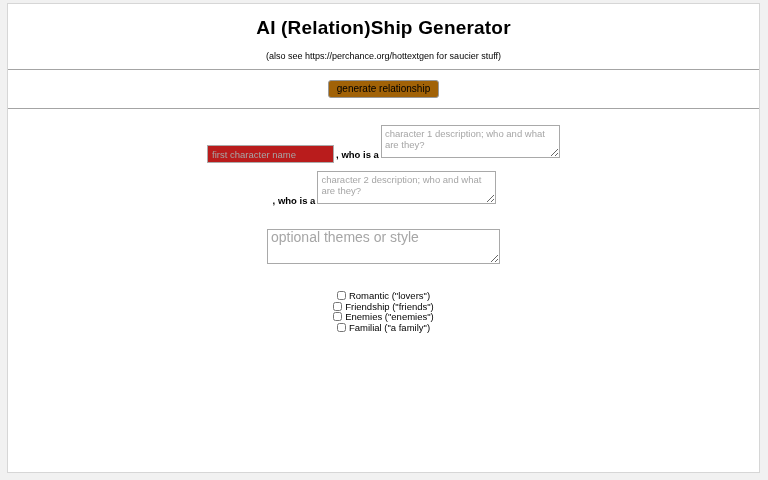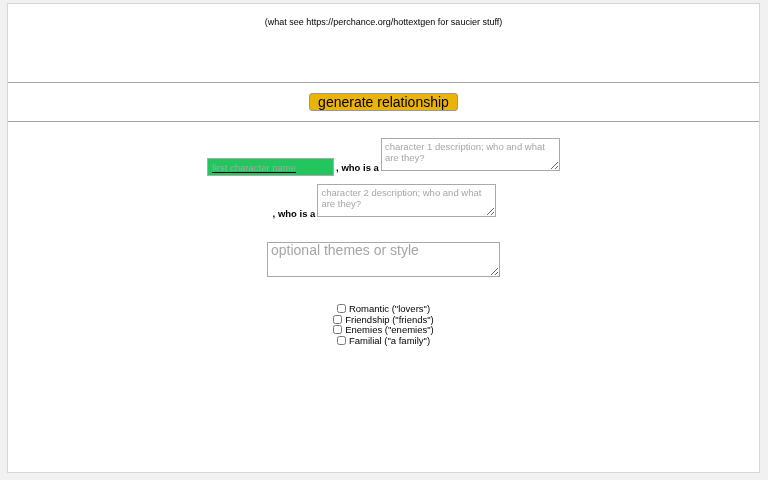--- a/index.html
+++ b/index.html
@@ -38,24 +38,24 @@
   
   .sec-button {
     height: 39px;
     border-bottom: 1px solid #a4a4a4;
     display: flex;
     align-items: center;
     justify-content: center;
   }
   .generate-btn {
     font-family: "Liberation Sans", sans-serif;
-    font-size: 14px;
+    font-size: 10px;
     line-height: 10px;
     padding: 3px 8px;
-    background: #eab308;
+    background: #a16207;
     border: 1px solid #999999;
     border-radius: 3px;
     color: #000;
     cursor: pointer;
   }
   
   .sec-form {
     padding-top: 16px;
     text-align: center;
   }
@@ -64,23 +64,22 @@
     align-items: flex-end;
     justify-content: center;
   }
   .char-row + .char-row { margin-top: 8px; }
   .name-input {
     width: 127px; height: 18px;
     font-family: "Liberation Sans", sans-serif;
     font-size: 9.5px;
     padding: 2px 4px;
     border: 1px solid #ababab;
-    background: #22c55e;
+    background: #b91c1c;
     color: #000;
-    text-decoration: underline;
   }
   .connector {
     font-size: 9.5px;
     font-weight: bold;
     line-height: 13px;
     margin: 9px 2px 2px 2px;
     white-space: pre;
   }
   .desc-textarea {
     width: 179px; height: 33px;
@@ -123,21 +122,22 @@
     vertical-align: -1px;
     cursor: pointer;
   }
 </style>
 </head>
 <body>
 
 <div class="panel">
 
   <div class="sec-header">
-    <div class="page-subtitle">(what see https://perchance.org/hottextgen for saucier stuff)</div>
+    <h1 class="page-title">AI (Relation)Ship Generator</h1>
+    <div class="page-subtitle">(also see https://perchance.org/hottextgen for saucier stuff)</div>
   </div>
 
   <div class="sec-button">
     <button class="generate-btn">generate relationship</button>
   </div>
 
   <div class="sec-form">
 
     
     <div class="char-row">

